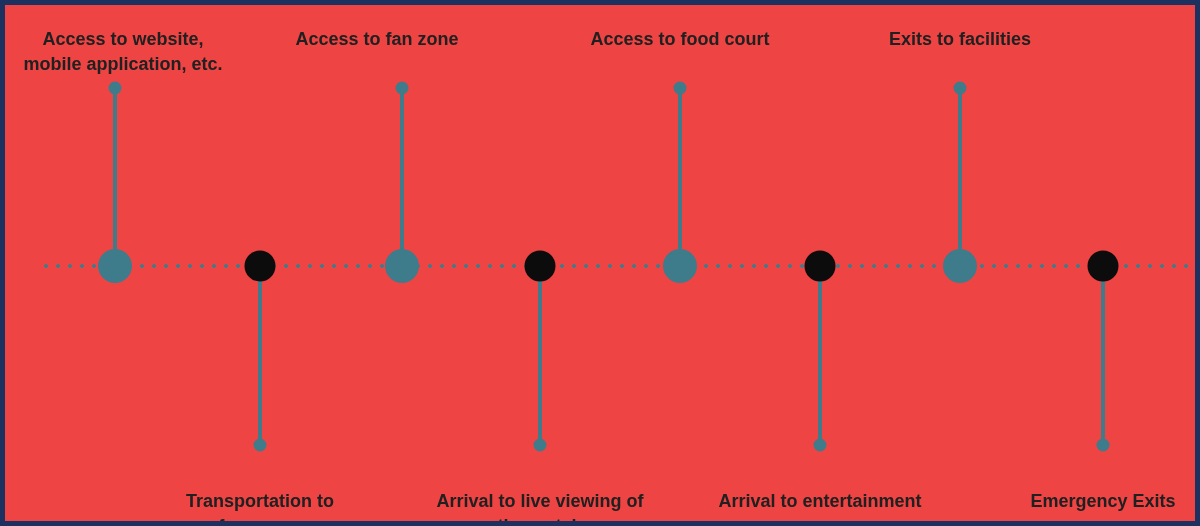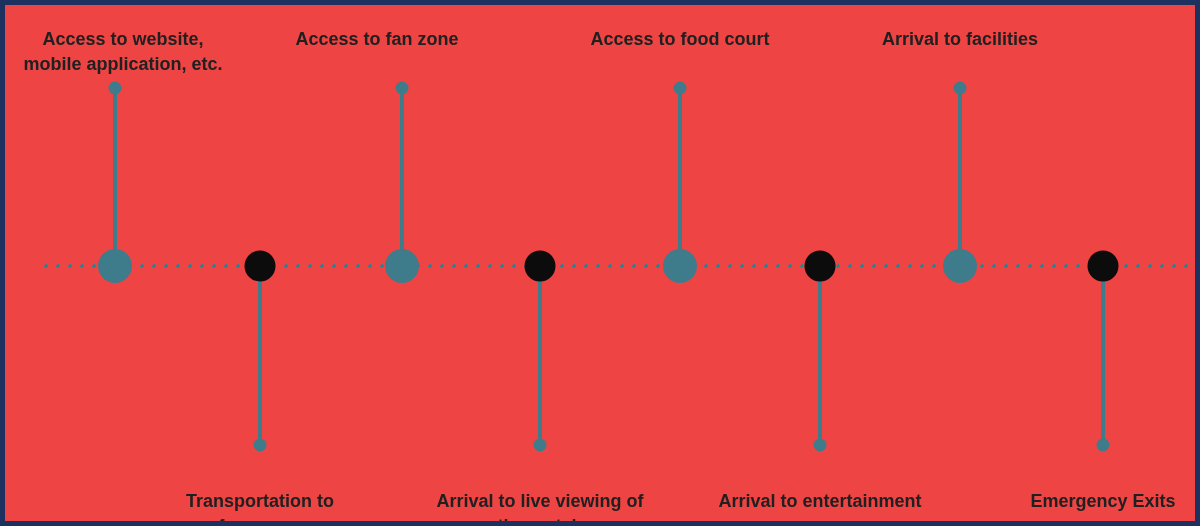--- a/index.html
+++ b/index.html
@@ -132,21 +132,21 @@
 
   <div class="milestone bottom" style="left:815px">
     <div class="m-label">Arrival to entertainment
 zone</div>
     <div class="m-stem"></div>
     <div class="m-tip"></div>
     <div class="m-node black"></div>
   </div>
 
   <div class="milestone top" style="left:955px">
-    <div class="m-label">Arrival to facilities</div>
+    <div class="m-label">Exits to facilities</div>
     <div class="m-stem"></div>
     <div class="m-tip"></div>
     <div class="m-node teal"></div>
   </div>
 
   <div class="milestone bottom" style="left:1098px">
     <div class="m-label">Emergency Exits</div>
     <div class="m-stem"></div>
     <div class="m-tip"></div>
     <div class="m-node black"></div>

